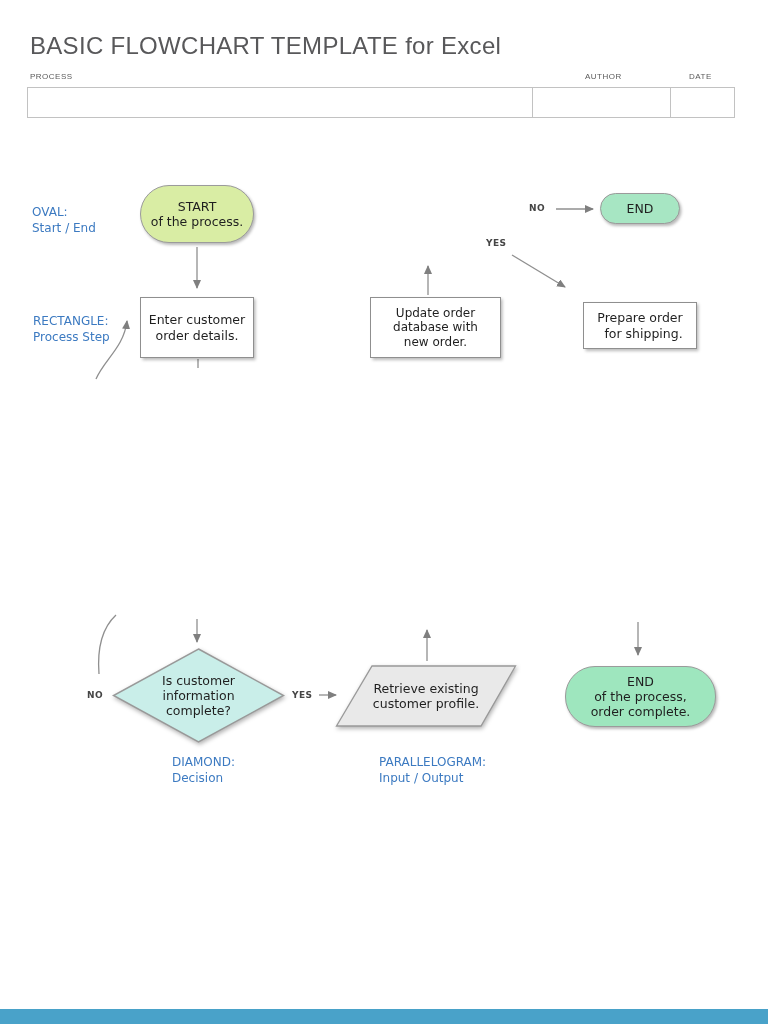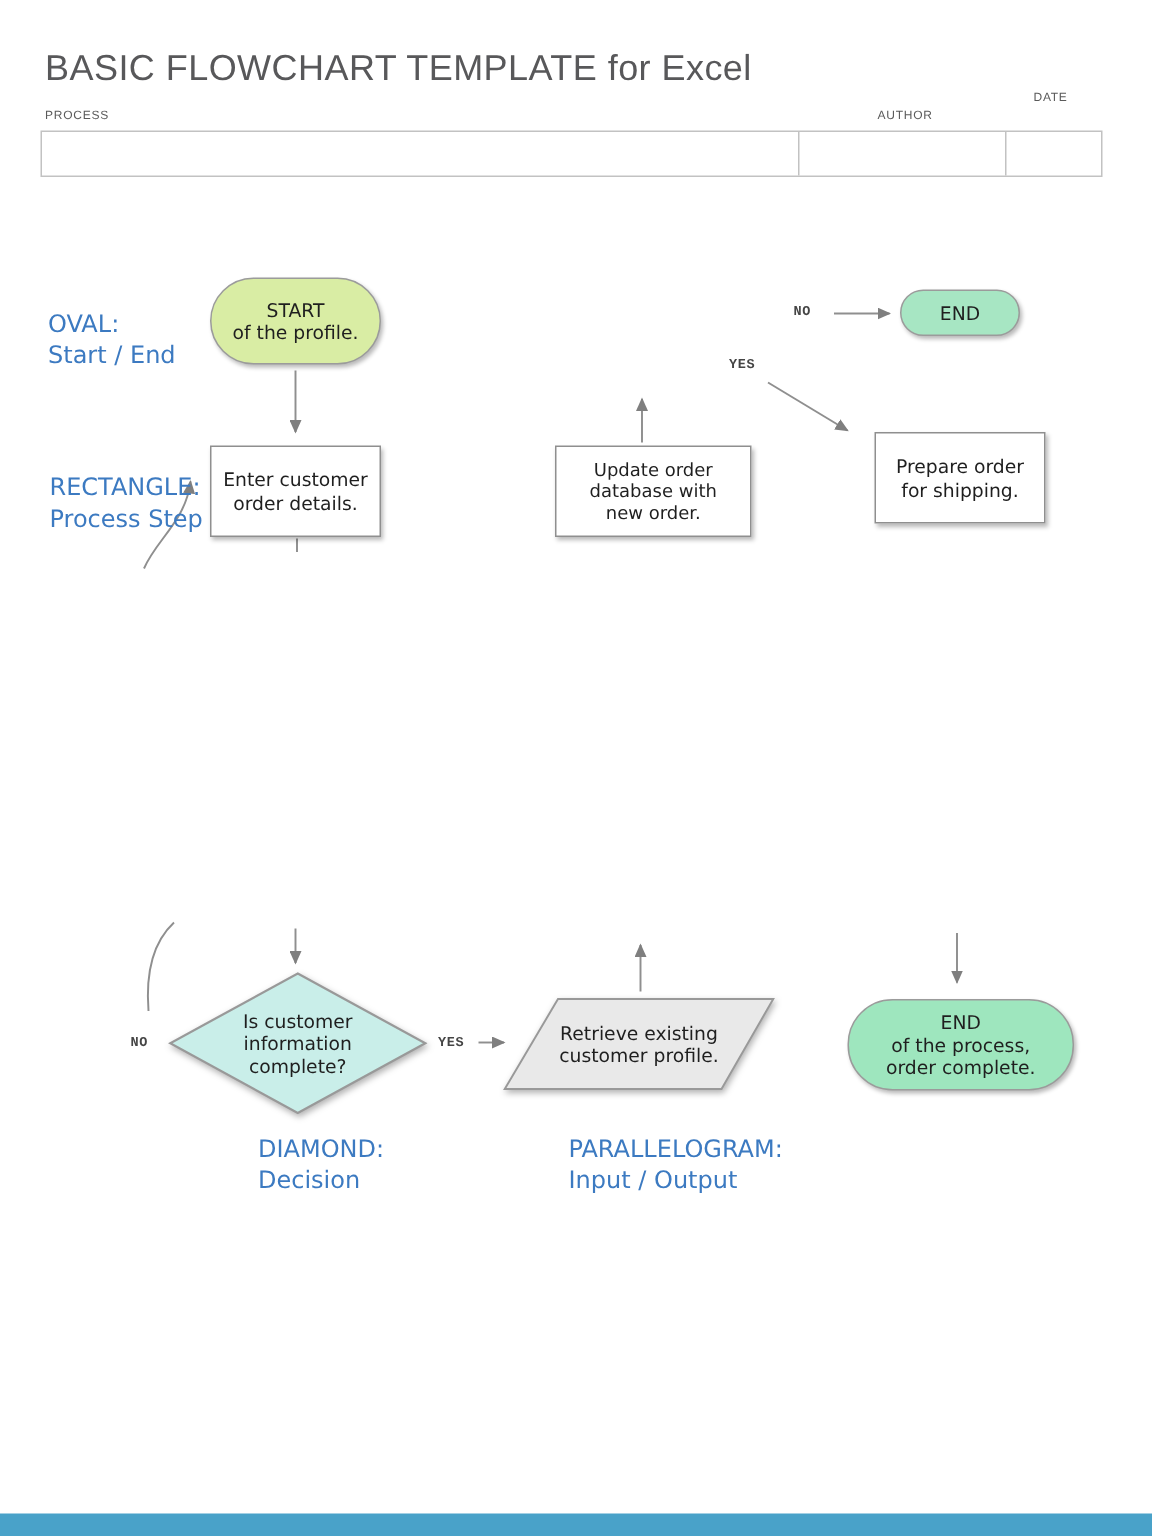--- a/index.html
+++ b/index.html
@@ -43,40 +43,40 @@
     font-size:12.5px;
   }
   .svg-shape { position:absolute; }
   .svg-shape svg {
     position:absolute; left:0; top:0;
     filter:drop-shadow(1.5px 2px 2px rgba(0,0,0,0.3));
   }
   .svg-shape .shape-text { position:absolute; left:0; top:0; width:100%; height:100%; font-size:12.5px; }
 
   .legend {
-    position:absolute; font-size:16px; line-height:1.32;
+    position:absolute; font-size:12px; line-height:1.32;
     white-space:pre-line; color:#3c7ac1;
   }
   .yn {
     position:absolute; font-size:9px; font-weight:bold;
-    letter-spacing:0.4px; color:#454545;font-family:Liberation Mono, monospace;
+    letter-spacing:0.4px; color:#454545;
   }
   .connectors { position:absolute; left:0; top:0; width:768px; height:1024px; pointer-events:none; }
   .bottom-bar { position:absolute; left:0; top:1009px; width:768px; height:15px; }
 </style>
 </head>
 <body>
 
 <div class="page">
 
   <div class="title" style="color: rgb(88, 88, 90);">BASIC FLOWCHART TEMPLATE for Excel</div>
 
   <div class="col-label" style="left:30px; top:72px;">PROCESS</div>
   <div class="col-label" style="left:585px; top:72px;">AUTHOR</div>
-  <div class="col-label" style="left:689px; top:60px;">DATE</div>
+  <div class="col-label" style="left:689px; top:72px;">DATE</div>
 
   <div class="hdr-table">
     <div class="hdr-cell cell-process"></div>
     <div class="hdr-cell cell-author"></div>
     <div class="hdr-cell cell-date"></div>
   </div>
 
   <svg class="connectors" viewBox="0 0 768 1024" fill="none">
     <defs>
       <marker id="arr" markerWidth="10" markerHeight="8" refX="8" refY="4" orient="auto" markerUnits="userSpaceOnUse">
@@ -92,42 +92,42 @@
       <path d="M512,255 L565,287" marker-end="url(#arr)"></path>
       <path d="M197,619 L197,642" marker-end="url(#arr)"></path>
       <path d="M116,615 C102,628 97,648 99,674"></path>
       <path d="M319,695 L336,695" marker-end="url(#arr)"></path>
       <path d="M427,661 L427,630" marker-end="url(#arr)"></path>
       <path d="M638,622 L638,655" marker-end="url(#arr)"></path>
     </g>
   </svg>
 
   <div class="oval shape-text" style="left: 140px; top: 185px; width: 114px; height: 58px; border-radius: 29px; background-color: rgb(217, 237, 164);">START
-of the profile.</div>
+of the process.</div>
 
   <div class="legend" style="left: 32px; top: 205px; color: rgb(60, 122, 193);">OVAL:
 Start / End</div>
 
 
   <div class="yn" style="left:529px; top:203px;">NO</div>
   <div class="yn" style="left:486px; top:238px;">YES</div>
 
   <div class="oval shape-text" style="left: 600px; top: 193px; width: 80px; height: 31px; border-radius: 16px; background-color: rgb(167, 230, 195);">END</div>
 
   <div class="rect shape-text" style="left:140px; top:297px; width:114px; height:61px;">Enter customer
 order details.</div>
 
   <div class="legend" style="left: 33px; top: 314px; color: rgb(60, 122, 193);">RECTANGLE:
 Process Step</div>
 
   <div class="rect shape-text" style="left:370px; top:297px; width:131px; height:61px; font-size:12px;">Update order
 database with
 new order.</div>
 
-  <div class="rect shape-text" style="left:583px; top:288px; width:114px; height:61px;">Prepare order
+  <div class="rect shape-text" style="left:583px; top:302px; width:114px; height:47px;text-align:right;">Prepare order
 for shipping.</div>
 
   <div class="yn" style="left:87px; top:690px;">NO</div>
 
   <div class="svg-shape" style="left:112px; top:648px; width:173px; height:95px;">
     <svg width="173" height="95" viewBox="0 0 173 95">
       <polygon points="86.5,1 171.5,47.5 86.5,94 1.5,47.5" stroke="#999999" stroke-width="1.5" fill="#c9eee9"></polygon>
     </svg>
     <div class="shape-text">Is customer
 information

